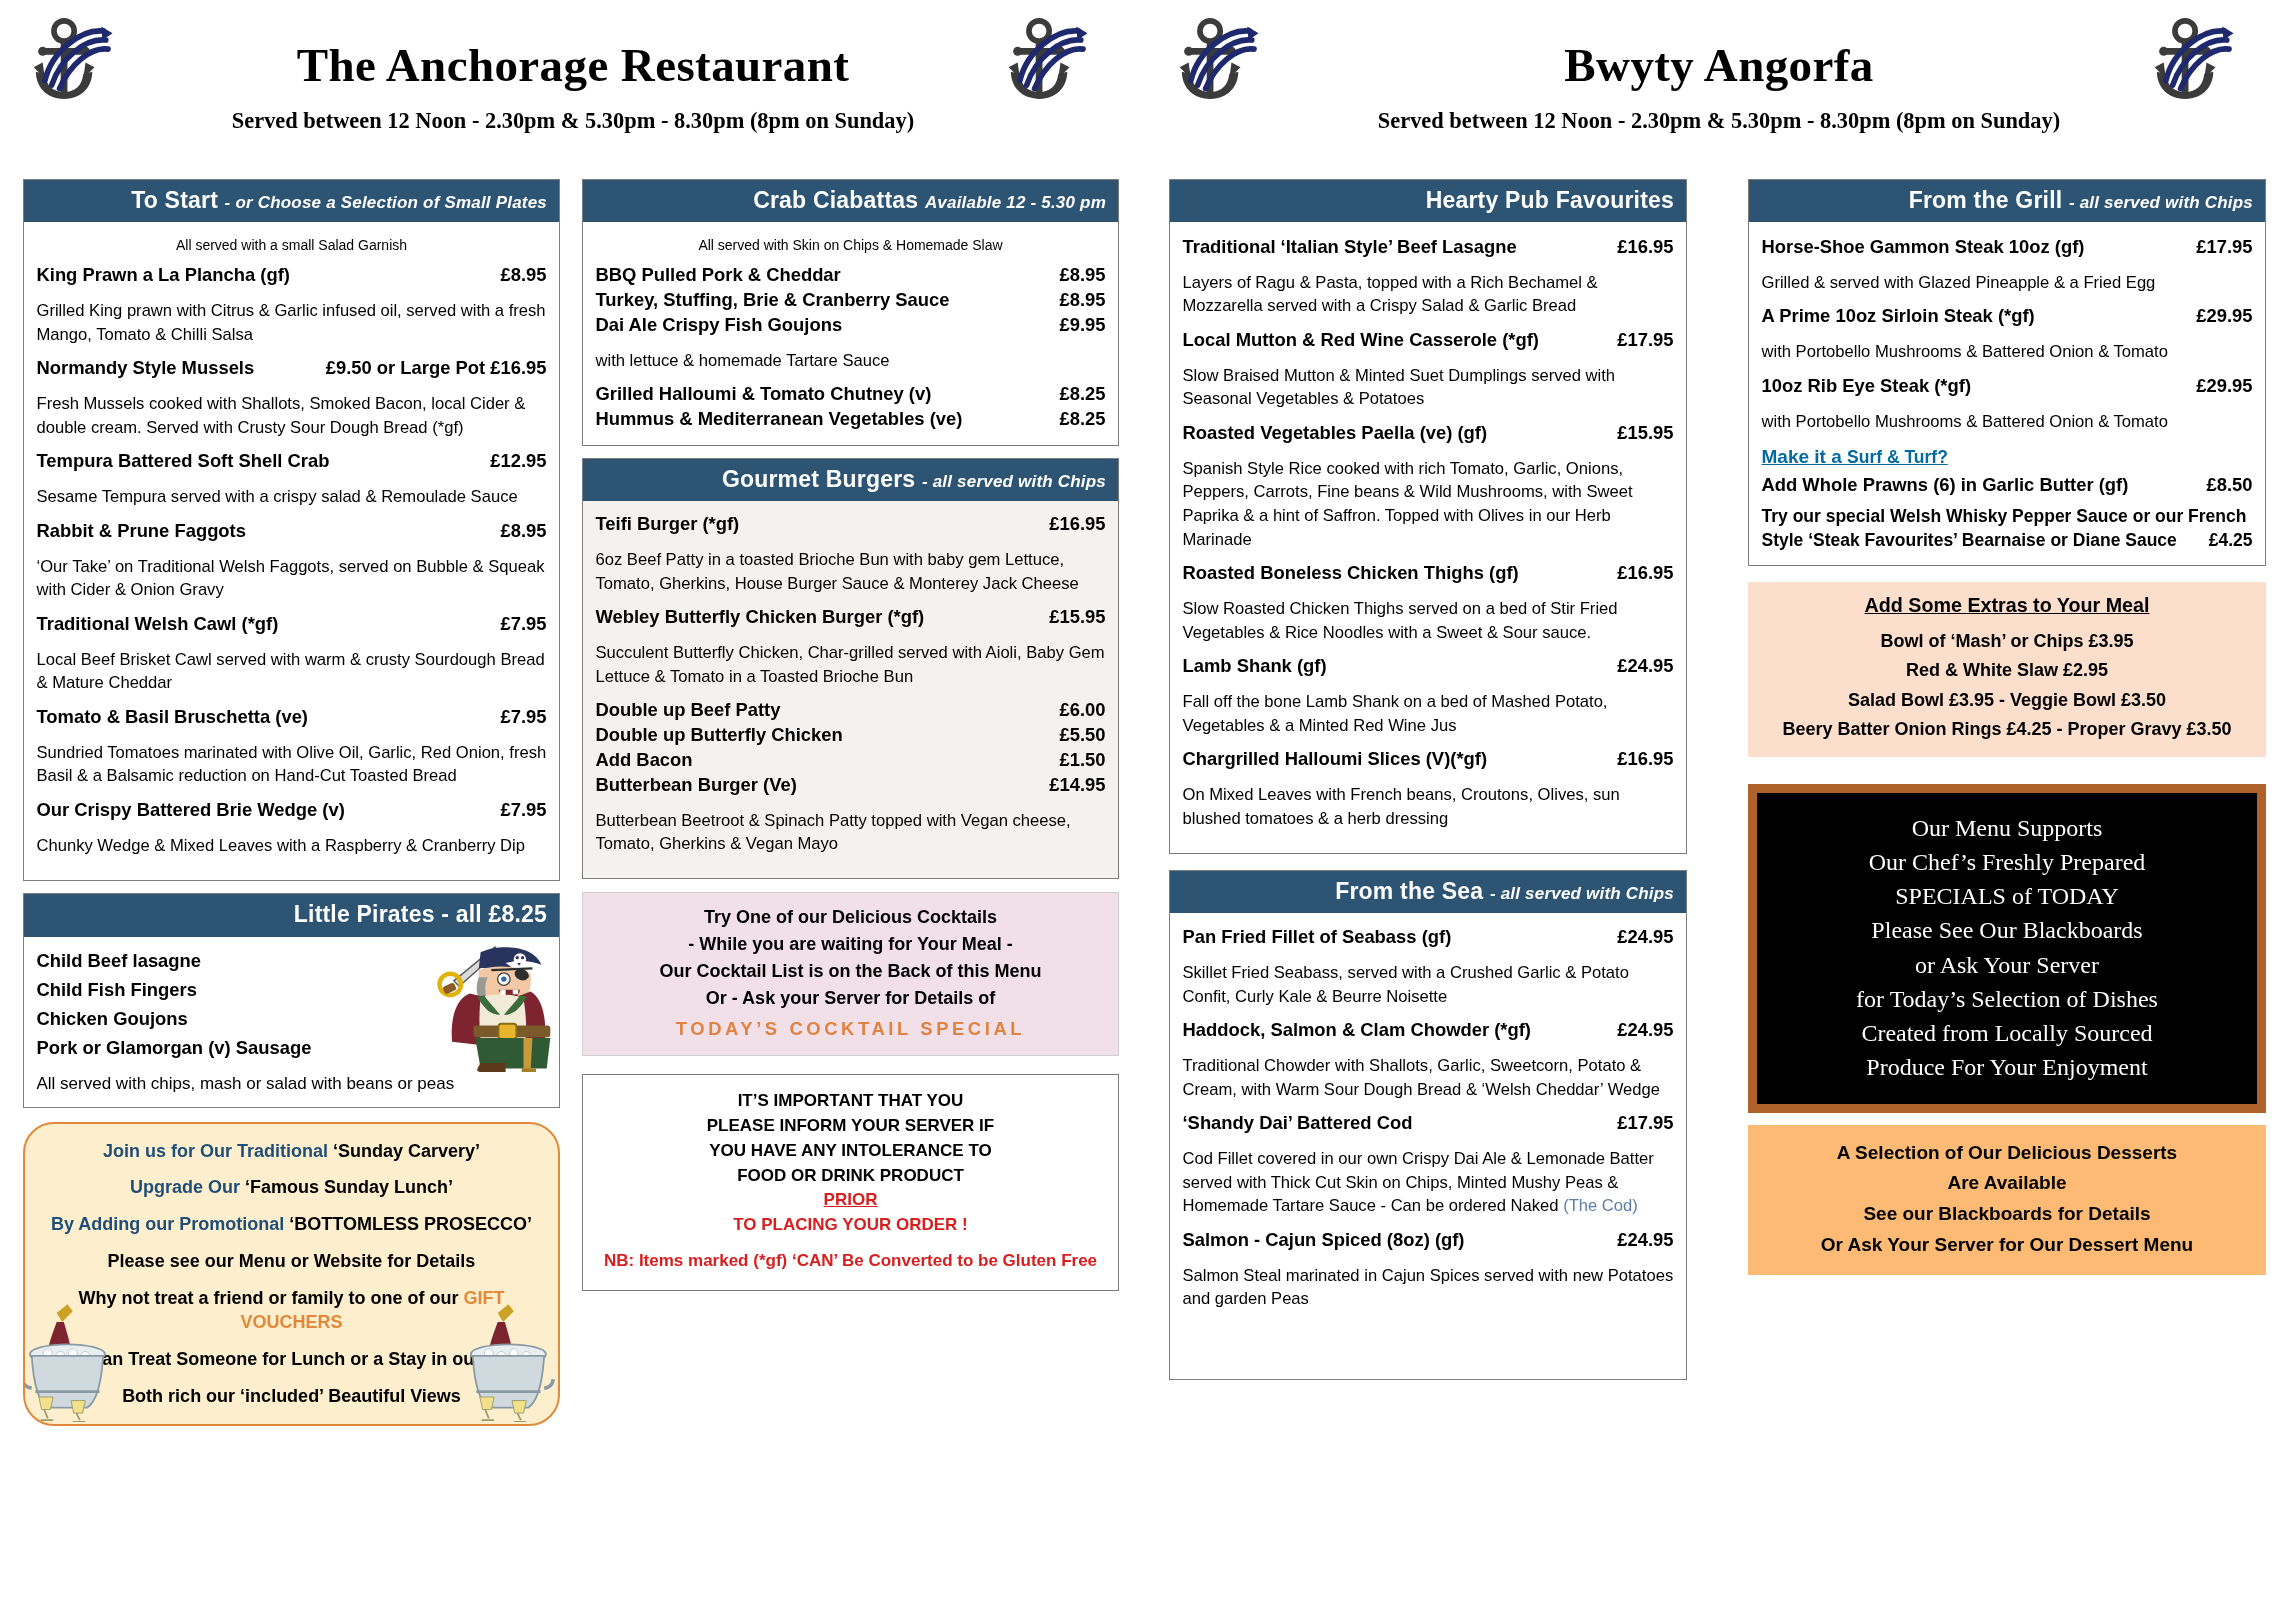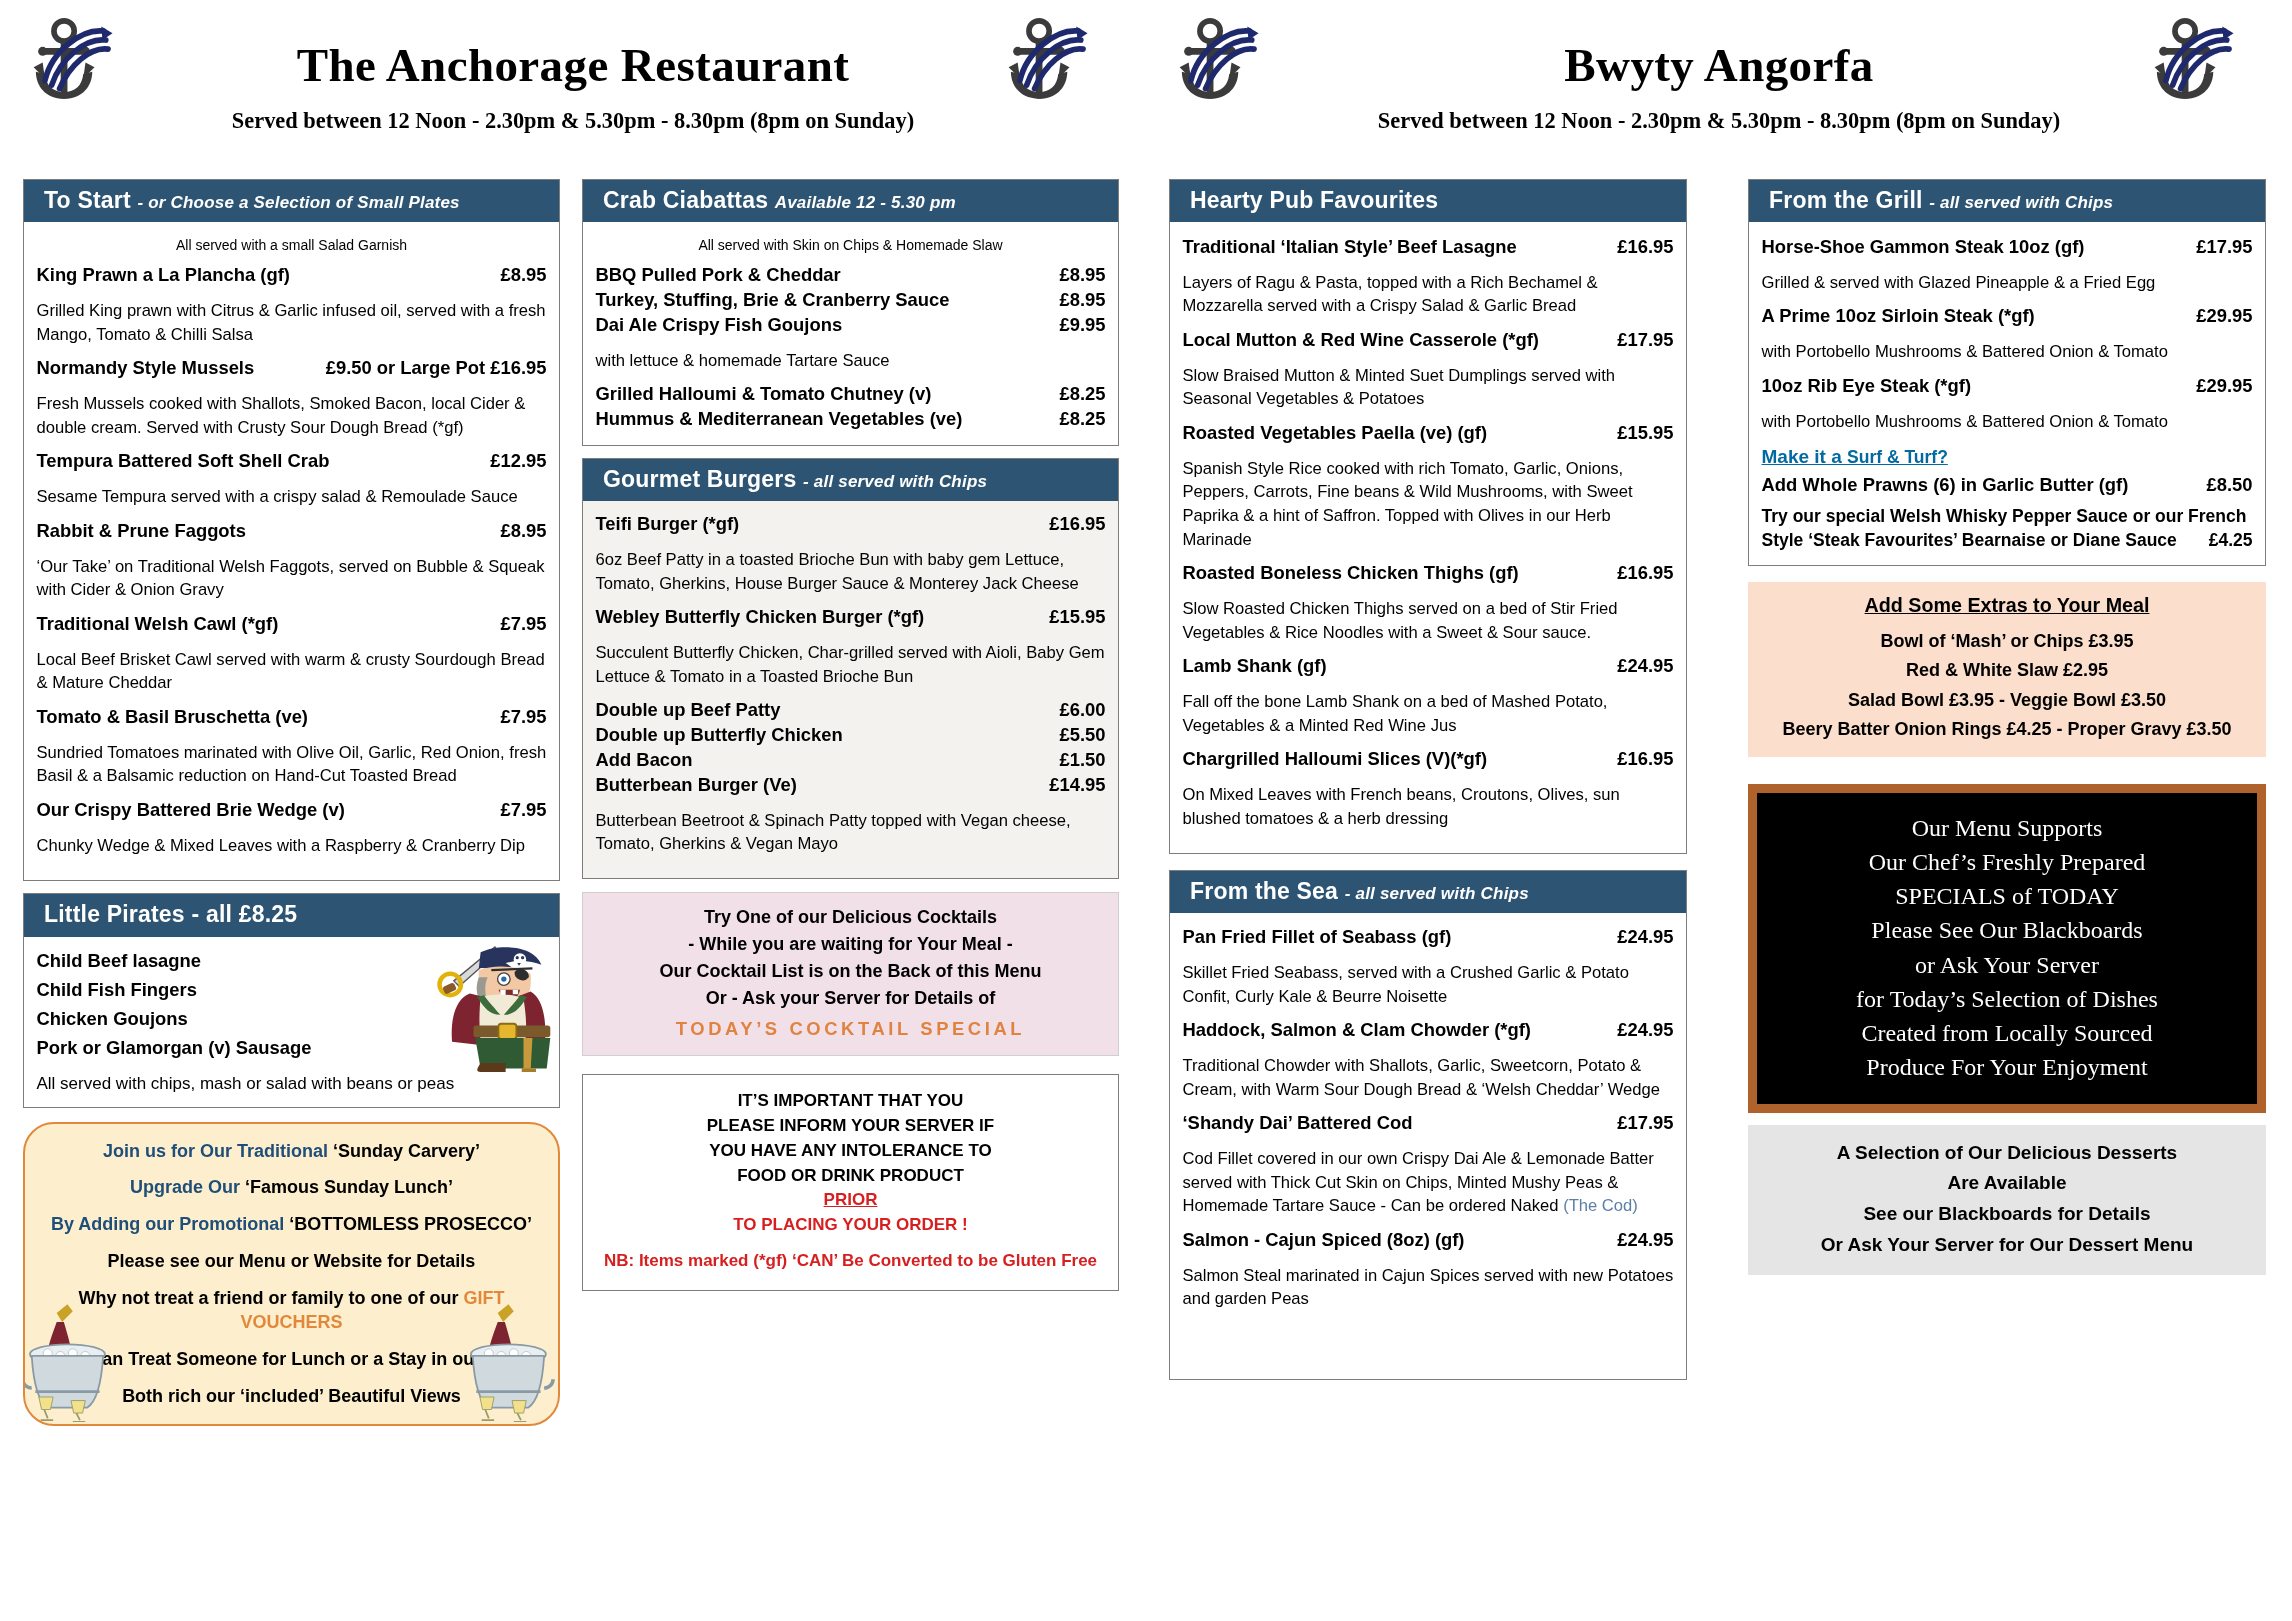--- a/index.html
+++ b/index.html
@@ -25,22 +25,22 @@
     text-align: center; font-family: "Liberation Serif", serif;
     font-weight: bold; font-size: 22.4px; margin-top: 16px;
   }
   .anchor { position: absolute; top: 12.5px; width: 115px; height: 106px; }
   .anchor.left  { left: 5.4px; }
   .anchor.right { right: 5.4px; }
 
   
   .sec { border: 1.8px solid #7d7d7d; background:#fff; margin-bottom: 12.5px; }
   .sec-hd {
-    background: #2d5573; color: #fff; text-align: left;
-    padding: 8px 20px 9px; font-size: 23px; font-weight: bold;
+    background: #2d5573; color: #fff; text-align: right;
+    padding: 8px 12px 9px; font-size: 23px; font-weight: bold;
     letter-spacing: 0.2px; line-height: 1.1;
   }
   .sec-hd .sm { font-size: 17px; font-weight: bold; font-style: italic; }
   .sec-bd { padding: 9px 12.5px 12.5px; }
   .note-ctr { text-align:center; font-weight:normal; font-size: 14px; margin: 5.4px 0 10.7px; }
 
   .item { margin-bottom: 9.9px; }
   .item.tight { margin-bottom: 1.8px; }
   .row { display: flex; align-items: baseline; justify-content: space-between; gap: 9px; }
   .nm { font-weight: bold; font-size: 18.4px; line-height: 1.25; }
@@ -104,21 +104,21 @@
   .blackboard {
     background: #000; border: 9.9px solid #b0622d; padding: 18px 12.5px 19.7px;
     text-align: center; margin-bottom: 12.5px;
   }
   .blackboard div {
     color: #fff; font-family: "Liberation Serif", serif;
     font-size: 24px; line-height: 1.42;
   }
 
   
-  .desserts { background: #e5e5e5; padding: 12.5px 9px 14.3px; text-align:center; }
+  .desserts { background: #fdba74; padding: 12.5px 9px 14.3px; text-align:center; }
   .desserts div { font-weight: bold; font-size: 19px; line-height: 1.62; }
 
   
   .surf { font-weight:bold; font-size:19px; color:#0369a1; margin: 12.5px 0 5.4px; text-decoration: underline; }
   .surf .lite { font-weight:bold; font-size:17.5px; }
   .sauce-note { font-weight:bold; font-size: 17.5px; line-height:1.35; margin-top: 9px; }
 </style>
 </head>
 <body>
 

